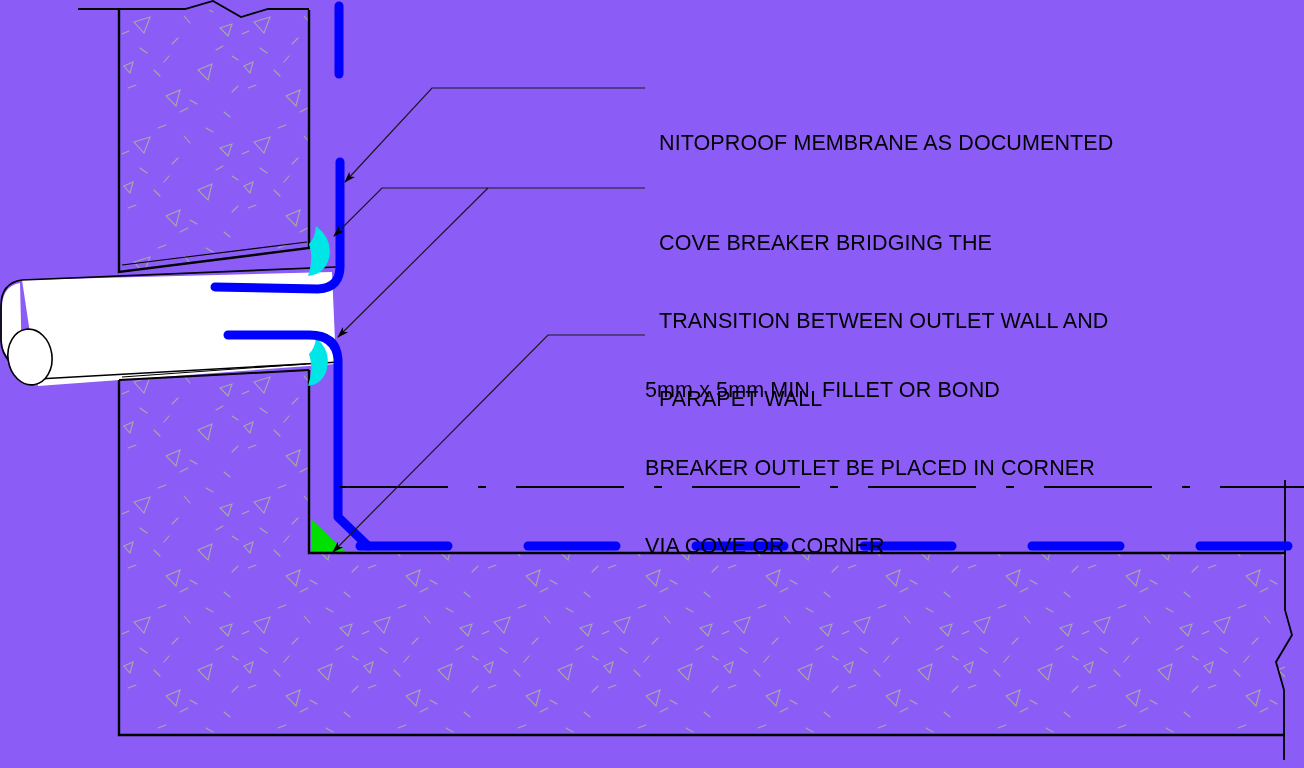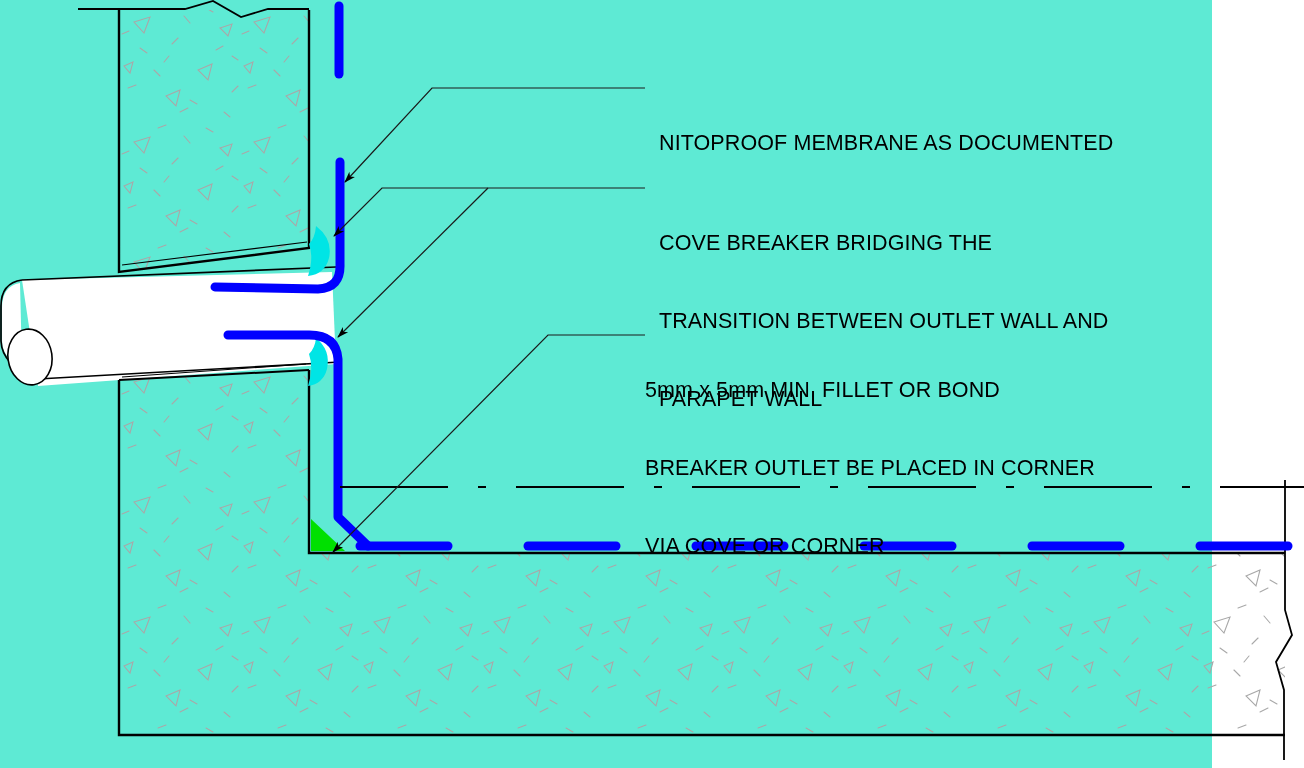--- a/index.html
+++ b/index.html
@@ -8,23 +8,23 @@
     background: #ffffff;
   }
   body {
     width: 1304px;
     height: 768px;
     overflow: hidden;
     font-family: "Liberation Sans", sans-serif;
   }
   #drawing-root {
     position: relative;
-    width: 1212px;
+    width: 1304px;
     height: 768px;
-    background: #5eead4;
+    background: #8b5cf6;
   }
   svg.detail-canvas {
     position: absolute;
     left: 0;
     top: 0;
     width: 1304px;
     height: 768px;
     display: block;
   }
   .note-text {

